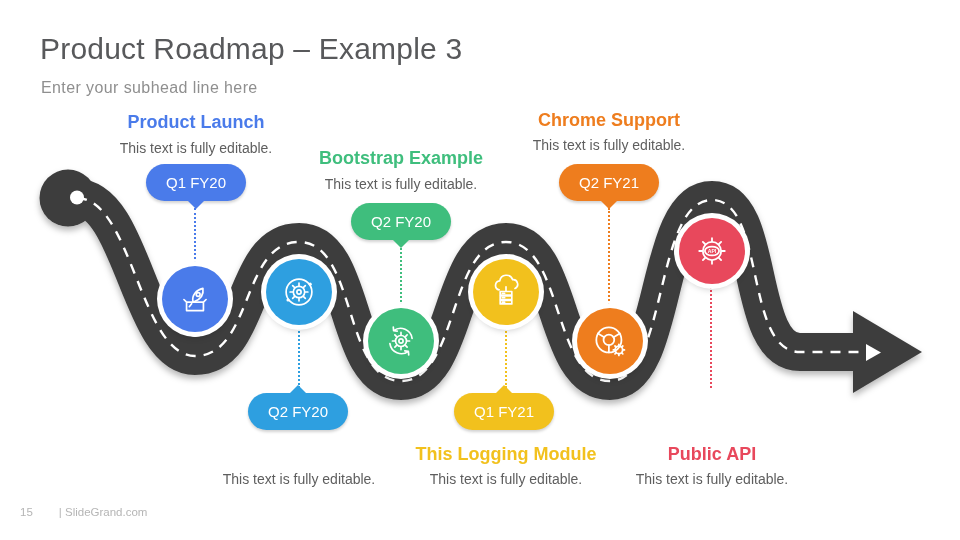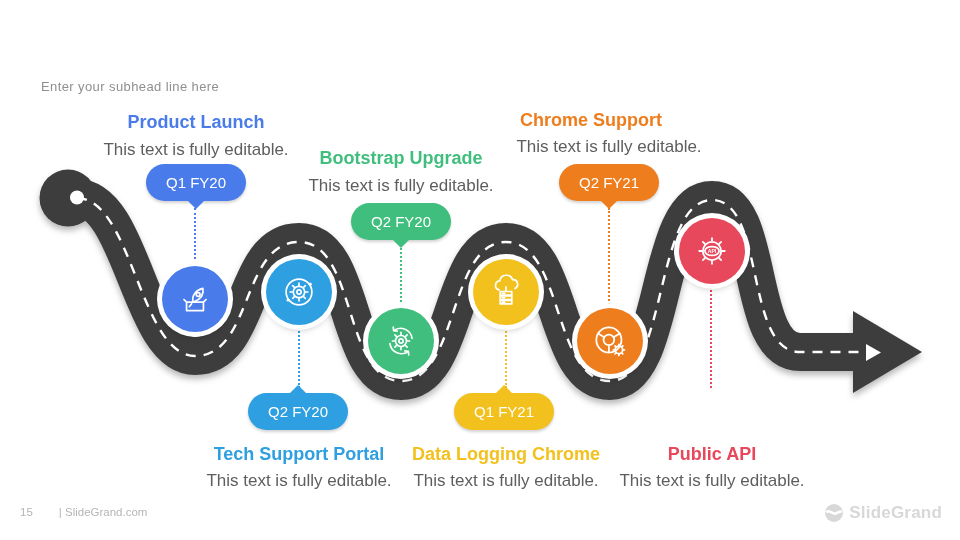--- a/index.html
+++ b/index.html
@@ -4,26 +4,26 @@
 <style>
   html,body{margin:0;padding:0;background:#ffffff;}
   .slide{
     position:relative;width:960px;height:540px;background:#ffffff;overflow:hidden;
     font-family:"Liberation Sans","DejaVu Sans",sans-serif;
   }
   .title{
     position:absolute;left:40px;top:32px;font-size:30px;font-weight:400;
     color:#58595b;letter-spacing:.2px;
   }
-  .subhead{position:absolute;left:41px;top:79px;font-size:13px;color:#8f8f8f;letter-spacing:.4px;}
+  .subhead{position:absolute;left:41px;top:79px;font-size:16px;color:#8f8f8f;letter-spacing:.4px;}
 
   .road-svg{position:absolute;left:0;top:0;}
 
   .m-title{position:absolute;width:240px;text-align:center;font-size:18px;font-weight:700;color:var(--c);}
-  .m-desc{position:absolute;width:240px;text-align:center;font-size:17px;color:#5e5e5e;}
+  .m-desc{position:absolute;width:240px;text-align:center;font-size:14px;color:#5e5e5e;}
 
   .badge{
     position:absolute;width:100px;height:37px;border-radius:18.5px;background:var(--c);
     color:#fff;font-size:15px;display:flex;align-items:center;justify-content:center;
     box-shadow:0 2px 3px rgba(0,0,0,.18);
   }
   .badge.tail-down::after{
     content:"";position:absolute;left:50%;bottom:-8px;transform:translateX(-50%);
     border:9px solid transparent;border-bottom:0;border-top:9px solid var(--c);
   }
@@ -43,20 +43,21 @@
 
   .footer-left{position:absolute;left:20px;top:506px;font-size:11.5px;color:#b5b5b5;display:flex;gap:26px;}
   .brand{position:absolute;right:18px;top:503px;display:flex;align-items:center;gap:5px;}
   .brand-text{font-size:17px;font-weight:700;color:#d8d8d8;letter-spacing:.2px;}
 </style>
 </head>
 <body>
 
 <div class="slide">
 
+  <div class="title">Product Roadmap – Example 3</div>
   <div class="subhead">Enter your subhead line here</div>
 
   <svg class="road-svg" width="960" height="540" viewBox="0 0 960 540">
     <defs>
       <filter id="rs" x="-5%" y="-15%" width="110%" height="130%">
         <feDropShadow dx="0" dy="4" stdDeviation="3" flood-color="#000" flood-opacity="0.28"></feDropShadow>
       </filter>
     </defs>
     <g filter="url(#rs)">
       <path d="M77 198 C132 198 140 356 195 356 C253 356 241 242 299 242 C357 242 343 381 401 381
@@ -150,37 +151,29 @@
     </div>
   <div class="badge tail-up" style="--c:#2e9fe0;left:248px;top:393px">
       <span>Q2 FY20</span>
     </div>
   <div class="badge tail-up" style="--c:#f2c11d;left:454px;top:393px">
       <span>Q1 FY21</span>
     </div>
 
   <div class="m-title" style="--c:#4a7bea;left:76px;top:112px">Product Launch</div>
   <div class="m-desc" style="left:76px;top:140px">This text is fully editable.</div>
-  <div class="m-title" style="--c:#3fbe7d;left:281px;top:148px">Bootstrap Upgrade</div>
+  <div class="m-title" style="--c:#3fbe7d;left:281px;top:148px">Bootstrap Example</div>
   <div class="m-desc" style="left:281px;top:176px">This text is fully editable.</div>
-  <div class="m-title" style="--c:#ee7d1e;left:471px;top:110px">Chrome Support</div>
+  <div class="m-title" style="--c:#ee7d1e;left:489px;top:110px">Chrome Support</div>
   <div class="m-desc" style="left:489px;top:137px">This text is fully editable.</div>
 
-  <div class="m-title" style="--c:#2e9fe0;left:179px;top:444px">Tech Support Portal</div>
   <div class="m-desc" style="left:179px;top:471px">This text is fully editable.</div>
-  <div class="m-title" style="--c:#f2c11d;left:386px;top:444px">Data Logging Chrome</div>
+  <div class="m-title" style="--c:#f2c11d;left:386px;top:444px">This Logging Module</div>
   <div class="m-desc" style="left:386px;top:471px">This text is fully editable.</div>
   <div class="m-title" style="--c:#e8485c;left:592px;top:444px">Public API</div>
   <div class="m-desc" style="left:592px;top:471px">This text is fully editable.</div>
 
   <div class="footer-left">
     <span>15</span>
     <span>| SlideGrand.com</span>
   </div>
-  <div class="brand">
-    <svg width="20" height="20" viewBox="0 0 20 20">
-      <circle cx="10" cy="10" r="9" fill="#d8d8d8"></circle>
-      <path d="M2 9.2 C5 6.6 9 10.6 10.5 10.6 C13.5 10.6 15 8 18 8.6" stroke="#ffffff" stroke-width="2.6" fill="none"></path>
-    </svg>
-    <span class="brand-text">SlideGrand</span>
-  </div>
 
 </div>
 
 </body></html>

